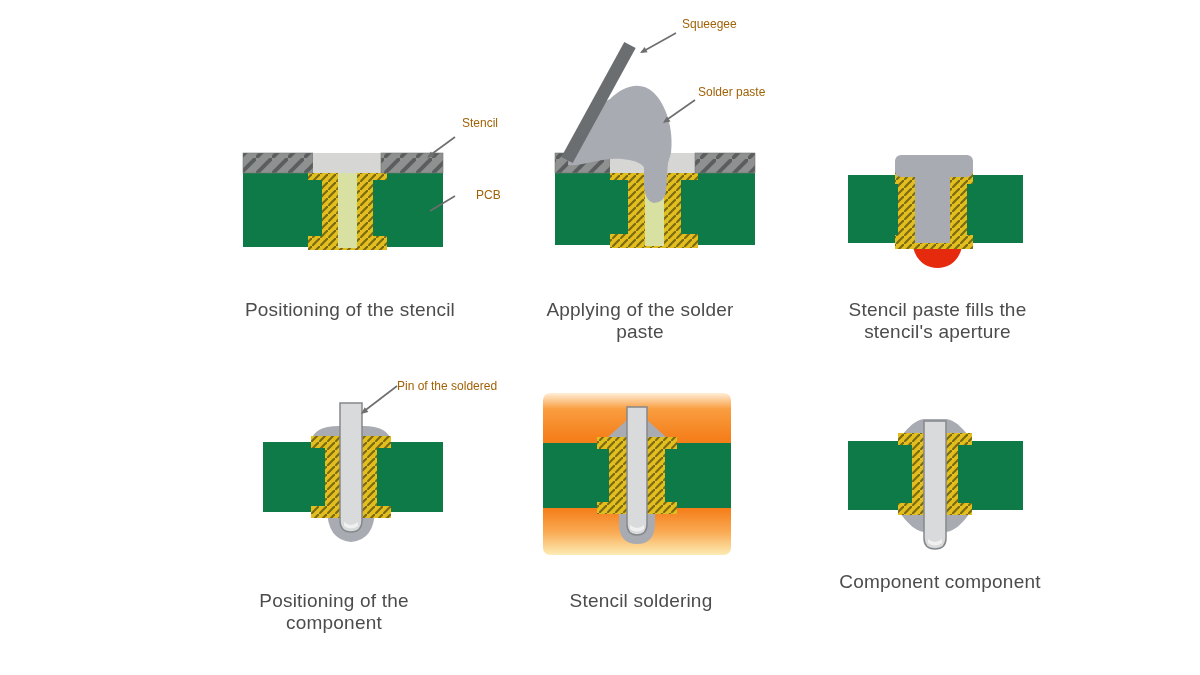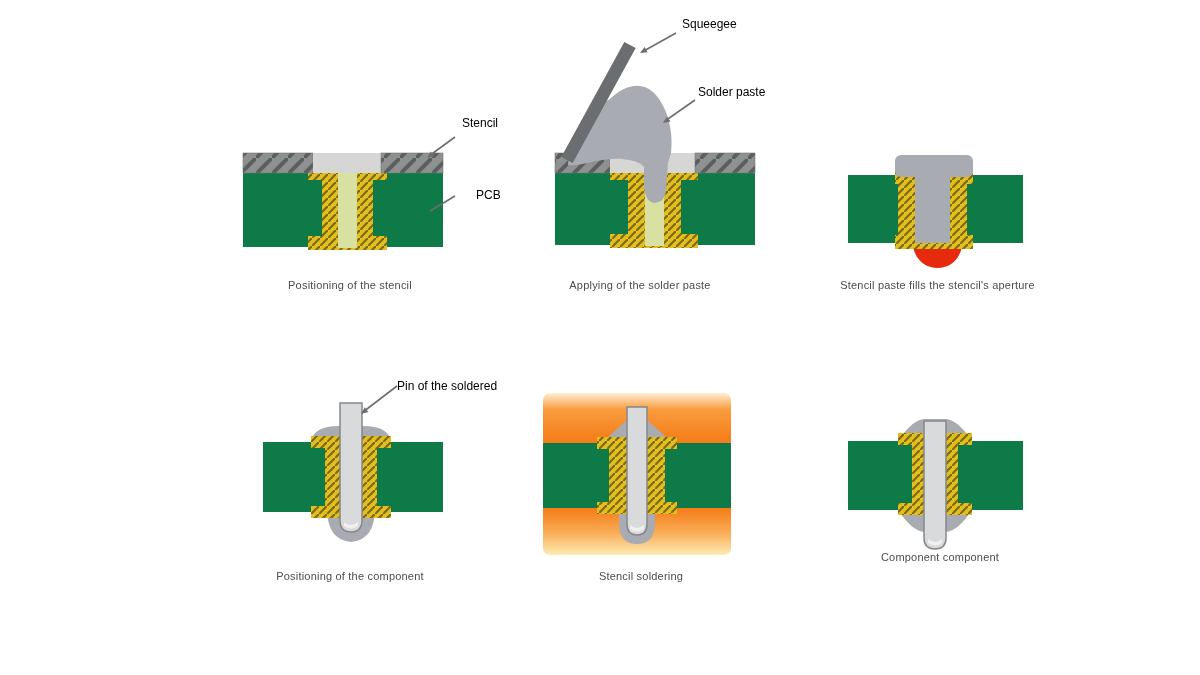--- a/index.html
+++ b/index.html
@@ -4,24 +4,24 @@
 <style>
   html,body{margin:0;padding:0;}
   body{
     width:1200px;height:675px;position:relative;overflow:hidden;
     background:#ffffff;
     font-family:"Liberation Sans","DejaVu Sans",sans-serif;
   }
   .panel-svg{position:absolute;}
   .caption{
     position:absolute;text-align:center;
-    font-size:11px;color:#4c4c4c;letter-spacing:.2px;
+    font-size:19px;color:#4c4c4c;letter-spacing:.2px;margin-top:20px;
   }
   .callout{
-    position:absolute;font-size:12px;color:#000000;white-space:nowrap;
+    position:absolute;font-size:12px;color:#a16207;white-space:nowrap;
   }
   .hidden-defs{position:absolute;width:0;height:0;overflow:hidden;}
 </style>
 </head>
 <body>
 
 <svg class="hidden-defs" aria-hidden="true">
   <defs>
     <pattern id="stencilHatch" patternUnits="userSpaceOnUse" width="16" height="16">
       <rect width="16" height="16" fill="#8f9191"></rect>
@@ -137,15 +137,15 @@
   <rect x="58" y="93" width="74" height="12" fill="url(#padHatch)"></rect>
   <rect x="72" y="27" width="12" height="77" fill="url(#padHatch)"></rect>
   <rect x="106" y="27" width="12" height="77" fill="url(#padHatch)"></rect>
   <path d="M84,11 L106,11 L106,128 Q106,139 95,139 Q84,139 84,128 Z" fill="#d9dadb" stroke="#85888b" stroke-width="1.5"></path>
   <path d="M88,129 Q95,135 102,129 L102,133 Q95,138 88,133 Z" fill="#f0f0f0"></path>
 </svg>
 
 <div class="caption" style="left:240px;top:279px;width:220px">Positioning of the stencil</div>
 <div class="caption" style="left:530px;top:279px;width:220px">Applying of the solder paste</div>
 <div class="caption" style="left:815px;top:279px;width:245px">Stencil paste fills the stencil's aperture</div>
-<div class="caption" style="left:240px;top:570px;width:220px">Positioning of the component</div>
+<div class="caption" style="left:224px;top:570px;width:220px">Positioning of the component</div>
 <div class="caption" style="left:531px;top:570px;width:220px">Stencil soldering</div>
 <div class="caption" style="left:830px;top:551px;width:220px">Component component</div>
 
 </body></html>

